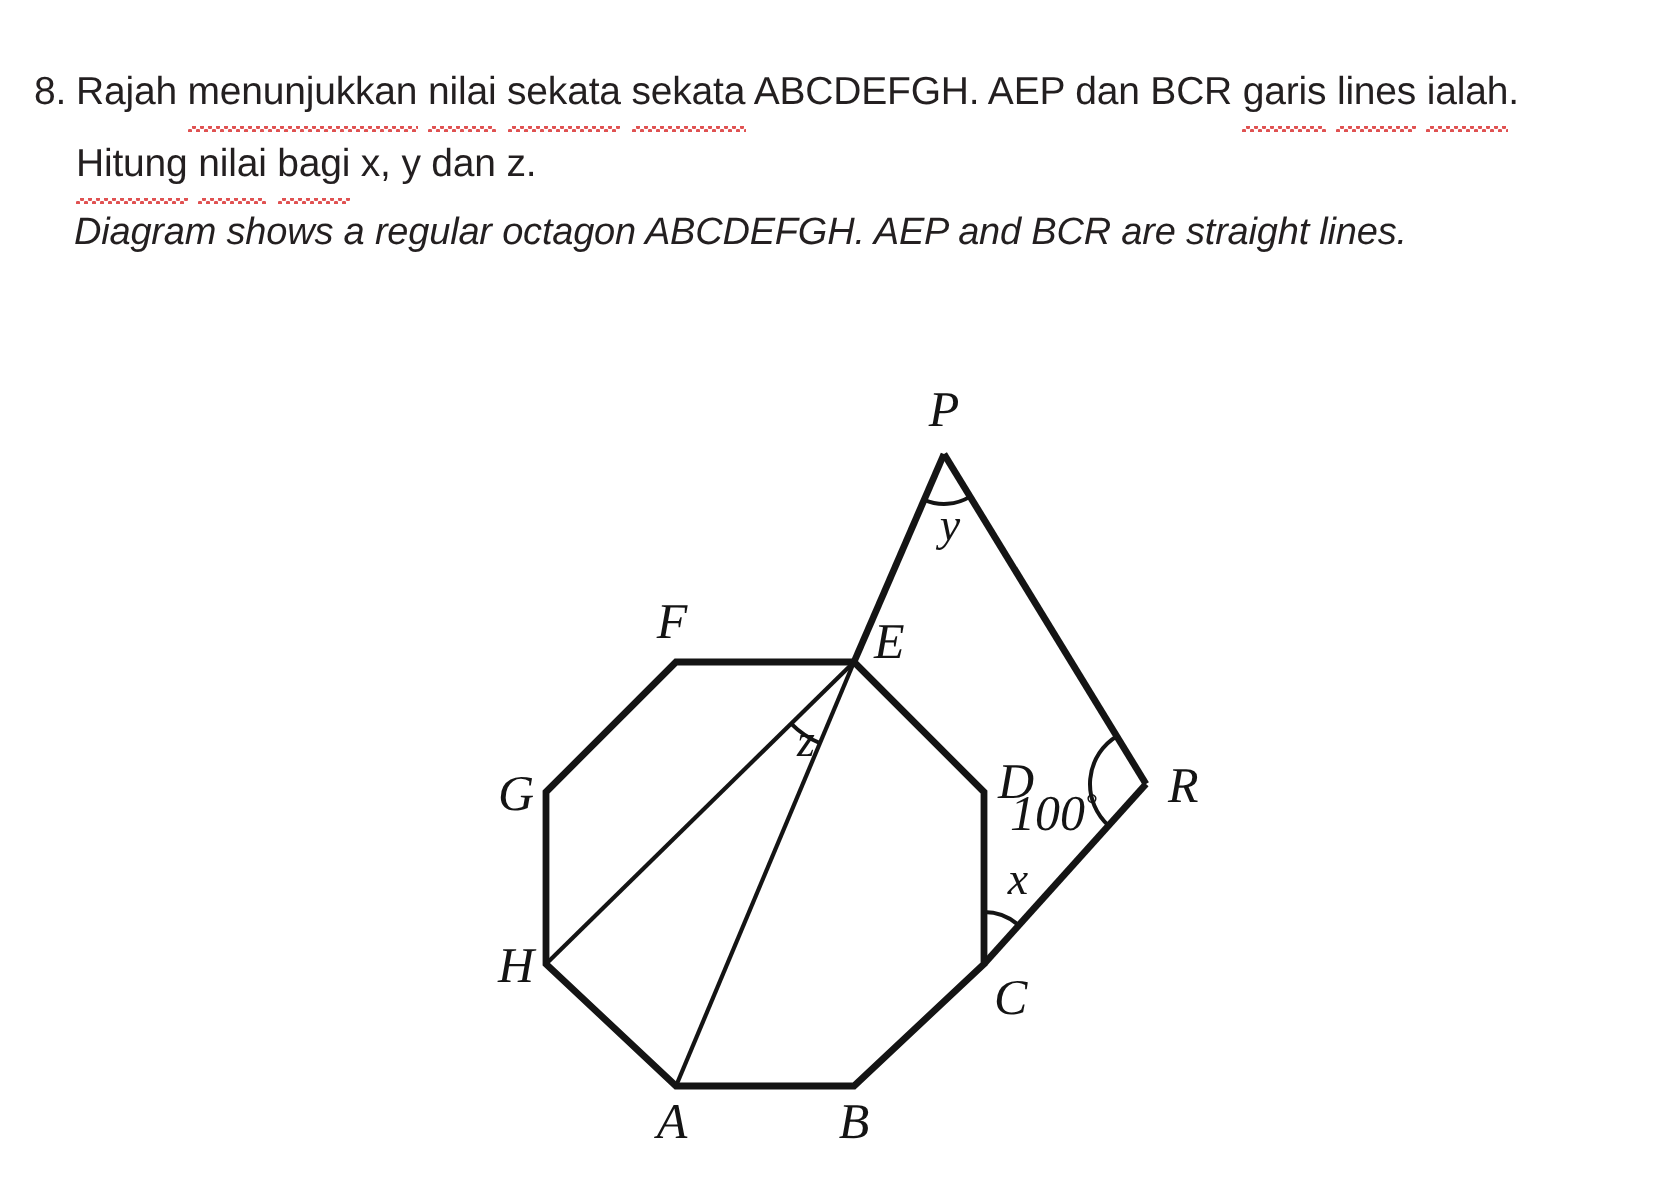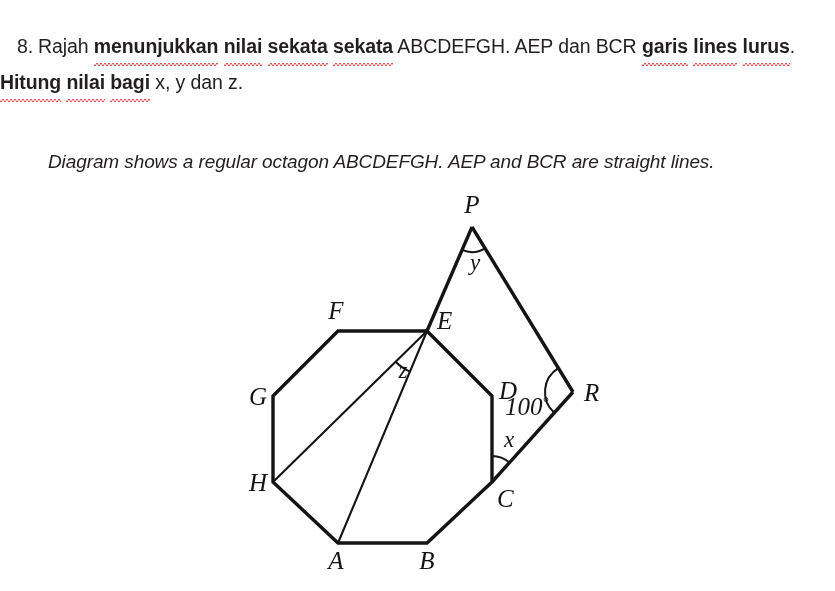--- a/index.html
+++ b/index.html
@@ -40,34 +40,32 @@
     letter-spacing: -0.1px;
   }
   .qnum {
     position: absolute;
     left: 17px;
     top: 0;
     font-size: 19.5px;
     line-height: 36px;
   }
   .qtext-1 { padding-left: 38px; }
-  .qtext-2 { }
+  .qtext-2 { padding-left: 38px; }
   .qtext-en {
-    padding-left: 48px;
+    padding-left: 37px;
     font-style: italic;
     font-size: 19px;
     line-height: 34px;
-    margin-top: 45px;
   }
 
   
   .sp {
     position: relative;
     display: inline-block;
-    font-weight: bold;
   }
   .sp::after {
     content: "";
     position: absolute;
     left: 0;
     right: 0;
     bottom: -2px;
     height: 3px;
     background-image:
       radial-gradient(circle at 1px 2.5px, #e05252 1px, transparent 1.2px),
@@ -99,21 +97,21 @@
 </style>
 </head>
 <body>
 
 <div id="page">
 
   <div class="qblock">
 
     <div class="qline">
       <span class="qnum">8.</span>
-      <span class="qtext-1">Rajah <span class="sp">menunjukkan</span> <span class="sp">nilai</span> <span class="sp">sekata</span> <span class="sp">sekata</span> ABCDEFGH. AEP dan BCR <span class="sp">garis</span> <span class="sp">lines</span> <span class="sp">lurus</span>.</span>
+      <span class="qtext-1">Rajah <span class="sp">menunjukkan</span> <span class="sp">nilai</span> <span class="sp">sekata</span> <span class="sp">sekata</span> ABCDEFGH. AEP dan BCR <span class="sp">garis</span> <span class="sp">lines</span> <span class="sp">ialah</span>.</span>
     </div>
 
     <div class="qline">
       <span class="qtext-2"><span class="sp">Hitung</span> <span class="sp">nilai</span> <span class="sp">bagi</span> x, y dan z.</span>
     </div>
 
     <div class="qline qtext-en">Diagram shows a regular octagon ABCDEFGH. AEP and BCR are straight lines.</div>
 
   </div>
 

